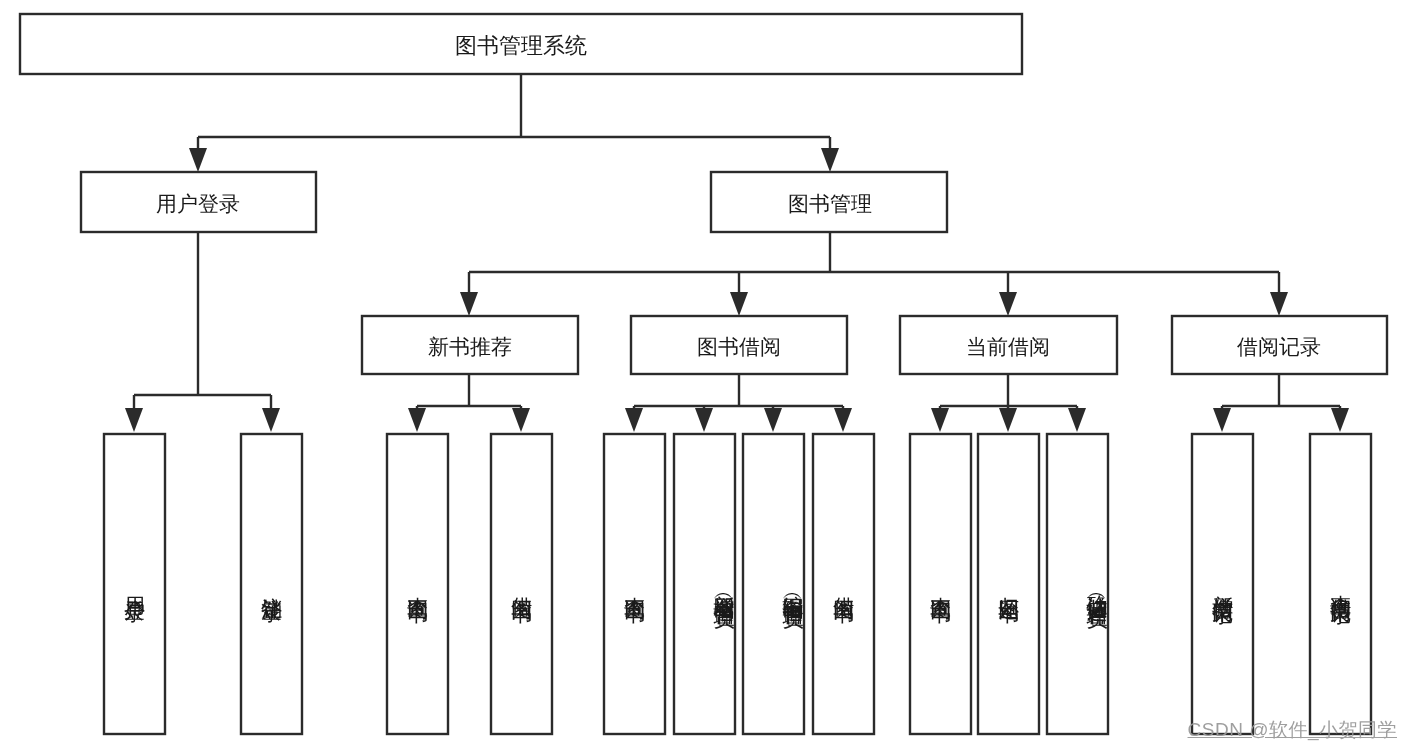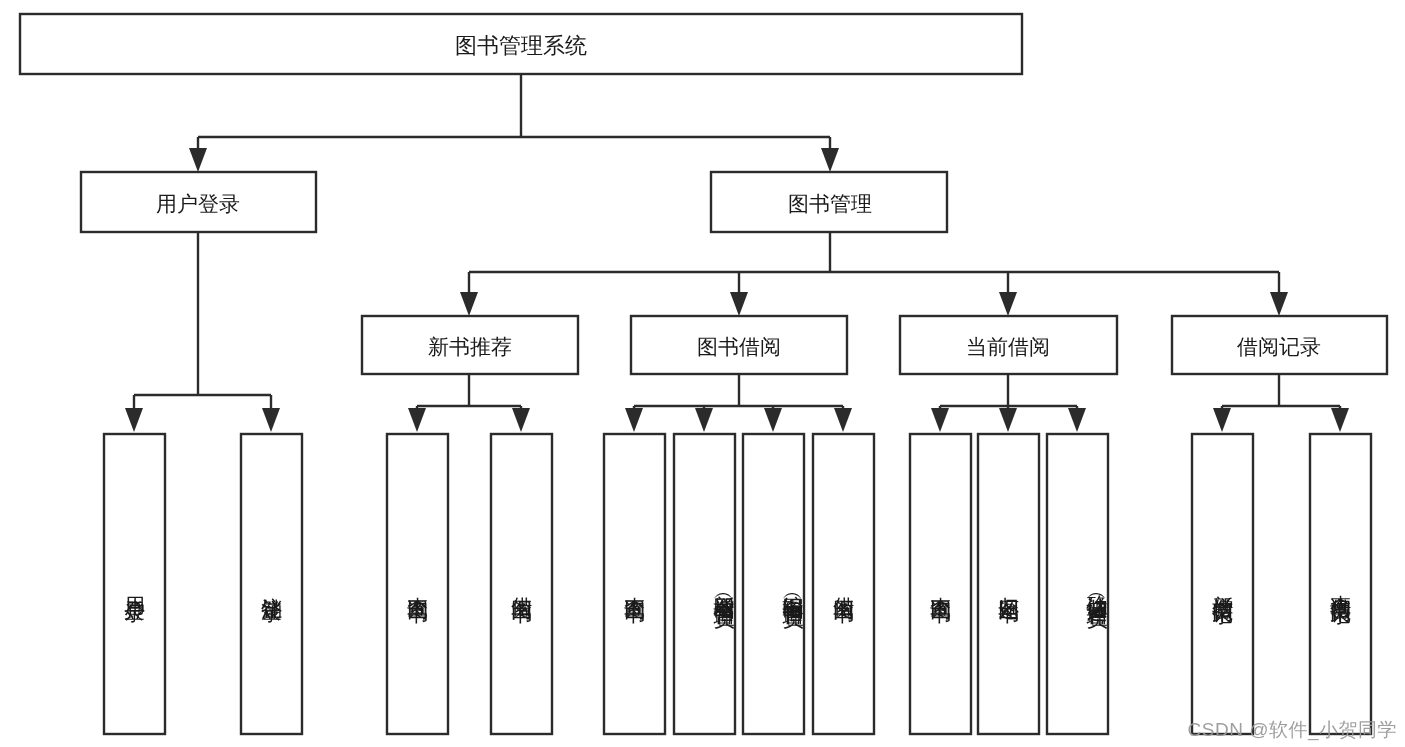--- a/index.html
+++ b/index.html
@@ -72,20 +72,21 @@
   .watermark {
     position: absolute;
     right: 8px;
     bottom: 4px;
     font-family: "Liberation Sans", "DejaVu Sans", sans-serif;
     font-size: 19px;
     color: #9a9a9a;
     opacity: 0.95;
     white-space: nowrap;
     letter-spacing: 0.5px;
+    text-decoration: underline;
   }
 </style>
 </head>
 <body>
 
 <div id="diagram-root">
 
   <svg id="flow" viewBox="0 0 1405 747" xmlns="http://www.w3.org/2000/svg">
 
     <g>

